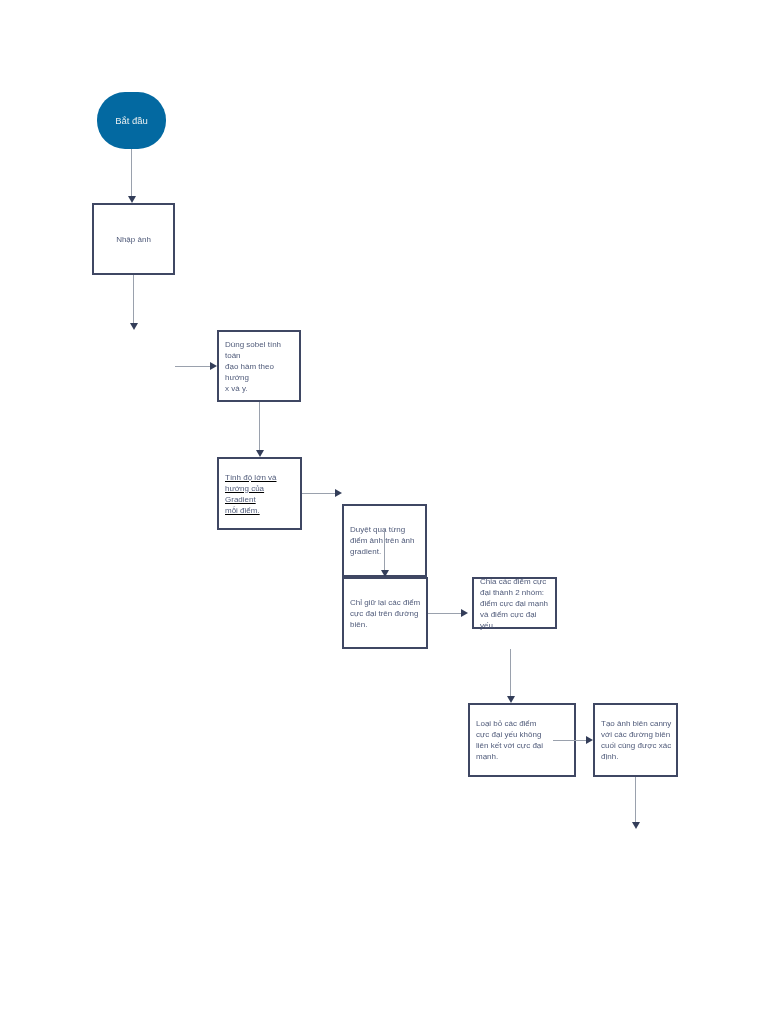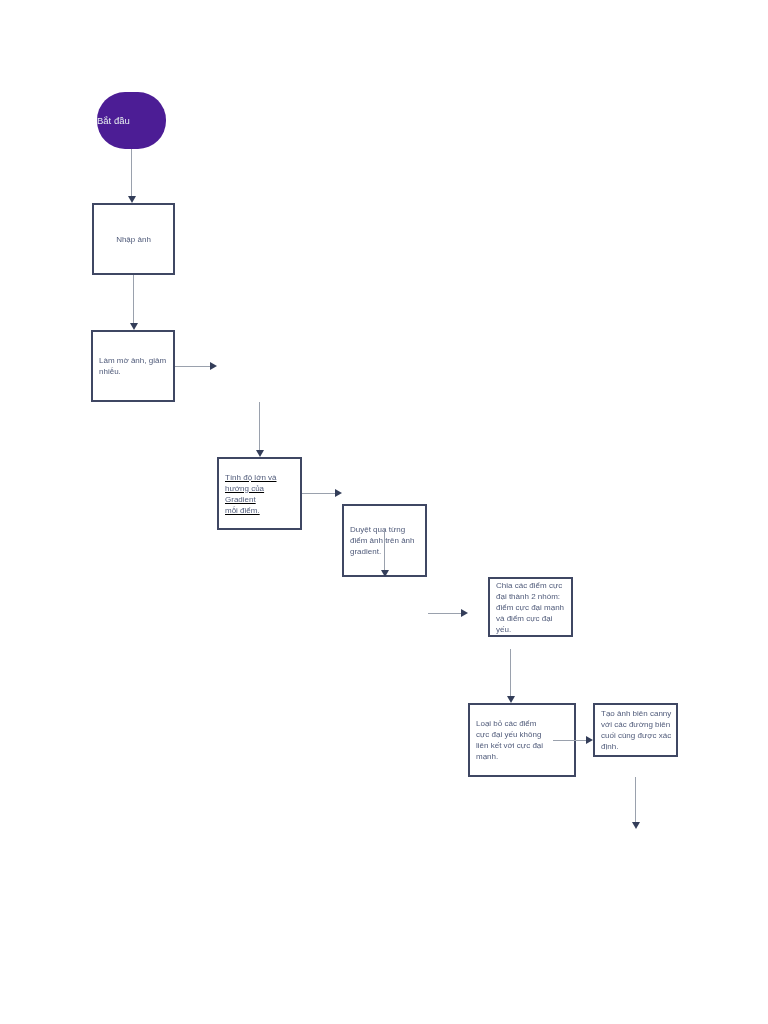--- a/index.html
+++ b/index.html
@@ -6,22 +6,23 @@
   .page {
     position: relative;
     width: 768px;
     height: 1024px;
     background: #ffffff;
     overflow: hidden;
     font-family: "Liberation Sans", "DejaVu Sans", sans-serif;
   }
   .node { position: absolute; box-sizing: border-box; display: flex; align-items: center; }
   .terminator {
-    background: #4c1d95;
+    background: #0369a1;
     border-radius: 28px;
+    justify-content: center;
   }
   .terminator .lbl {
     color: #e6eef0;
     font-size: 9.5px;
     text-align: center;
     white-space: pre-line;
   }
   .process {
     background: #ffffff;
     border: 2px solid #3f4763;
@@ -56,54 +57,60 @@
 <div class="page">
 
   <div class="node terminator" style="left:97px; top:92px; width:69px; height:57px;">
     <span class="lbl">Bắt đầu</span>
   </div>
 
   <div class="node process center" style="left:92px; top:203px; width:83px; height:72px;">
     <span class="lbl">Nhập ảnh</span>
   </div>
 
-  <div class="node process" style="left:91px; top:330px; width:84px; height:72px;">
-    <span class="lbl">Làm mờ ảnh, giảm
-nhiễu.</span>
+
+  <div class="node process" style="left:217px; top:330px; width:84px; height:72px;">
+    <span class="lbl">Dùng sobel tính toán
+đạo hàm theo hướng
+x và y.</span>
   </div>
-
 
   <div class="node process" style="left:217px; top:457px; width:85px; height:73px;text-decoration:underline;">
     <span class="lbl">Tính độ lớn và
 hướng của Gradient
 mỗi điểm.</span>
   </div>
 
   <div class="node process" style="left:342px; top:457px; width:85px; height:73px;margin-top:47px;">
     <span class="lbl">Duyệt qua từng
 điểm ảnh trên ảnh
 gradient.</span>
   </div>
 
+  <div class="node process" style="left:342px; top:577px; width:86px; height:72px;">
+    <span class="lbl">Chỉ giữ lại các điểm
+cực đại trên đường
+biên.</span>
+  </div>
 
-  <div class="node process" style="left:488px; top:577px; width:85px; height:60px;">
+  <div class="node process" style="left:472px; top:577px; width:85px; height:52px;">
     <span class="lbl">Chia các điểm cực
 đại thành 2 nhóm:
 điểm cực đại mạnh
 và điểm cực đại yếu.</span>
   </div>
 
   <div class="node process" style="left:468px; top:703px; width:108px; height:74px;">
     <span class="lbl">Loại bỏ các điểm
 cực đại yếu không
 liên kết với cực đại
 mạnh.</span>
   </div>
 
-  <div class="node process" style="left:593px; top:703px; width:85px; height:54px;">
+  <div class="node process" style="left:593px; top:703px; width:85px; height:74px;">
     <span class="lbl">Tạo ảnh biên canny
 với các đường biên
 cuối cùng được xác
 định.</span>
   </div>
 
 
   <div class="vline" style="left:131px; top:149px; height:48px;"></div>
   <div class="ahead down" style="left:128px; top:196px;"></div>
 

